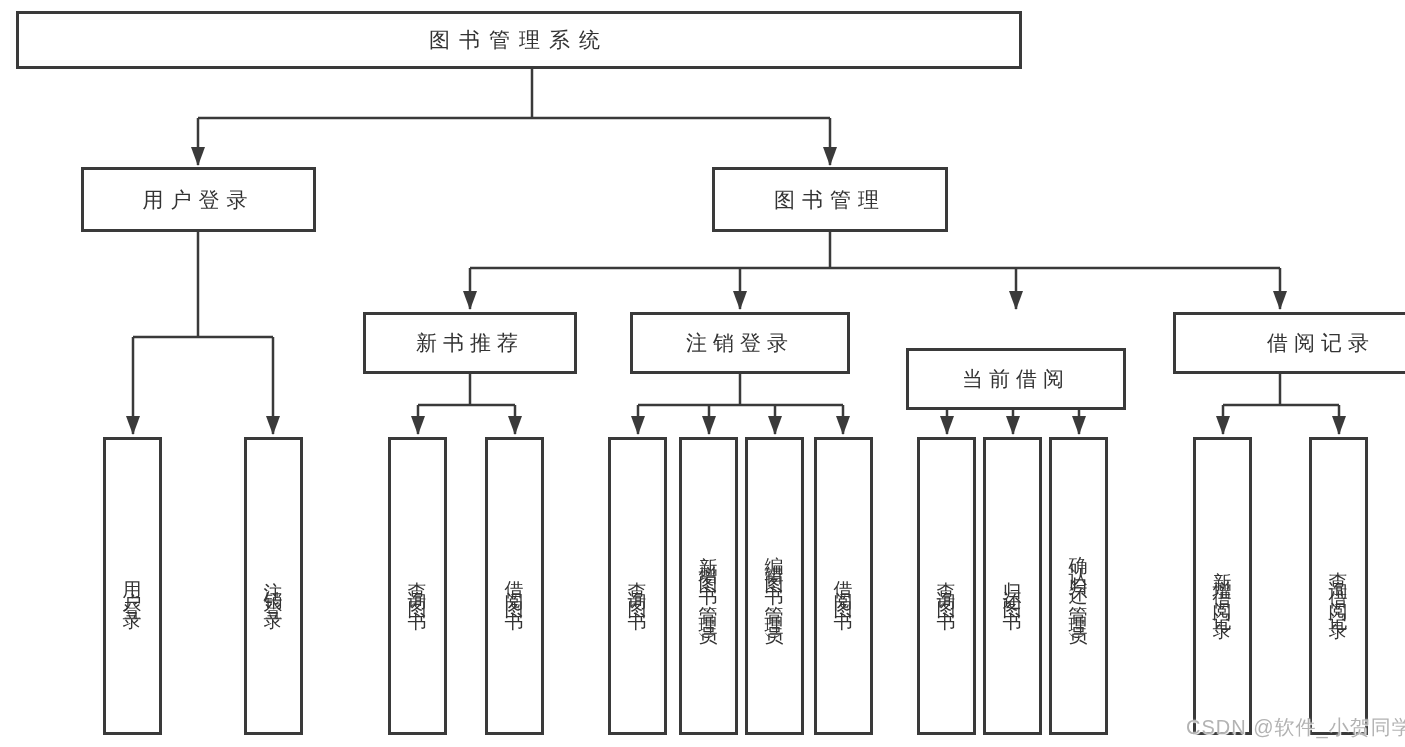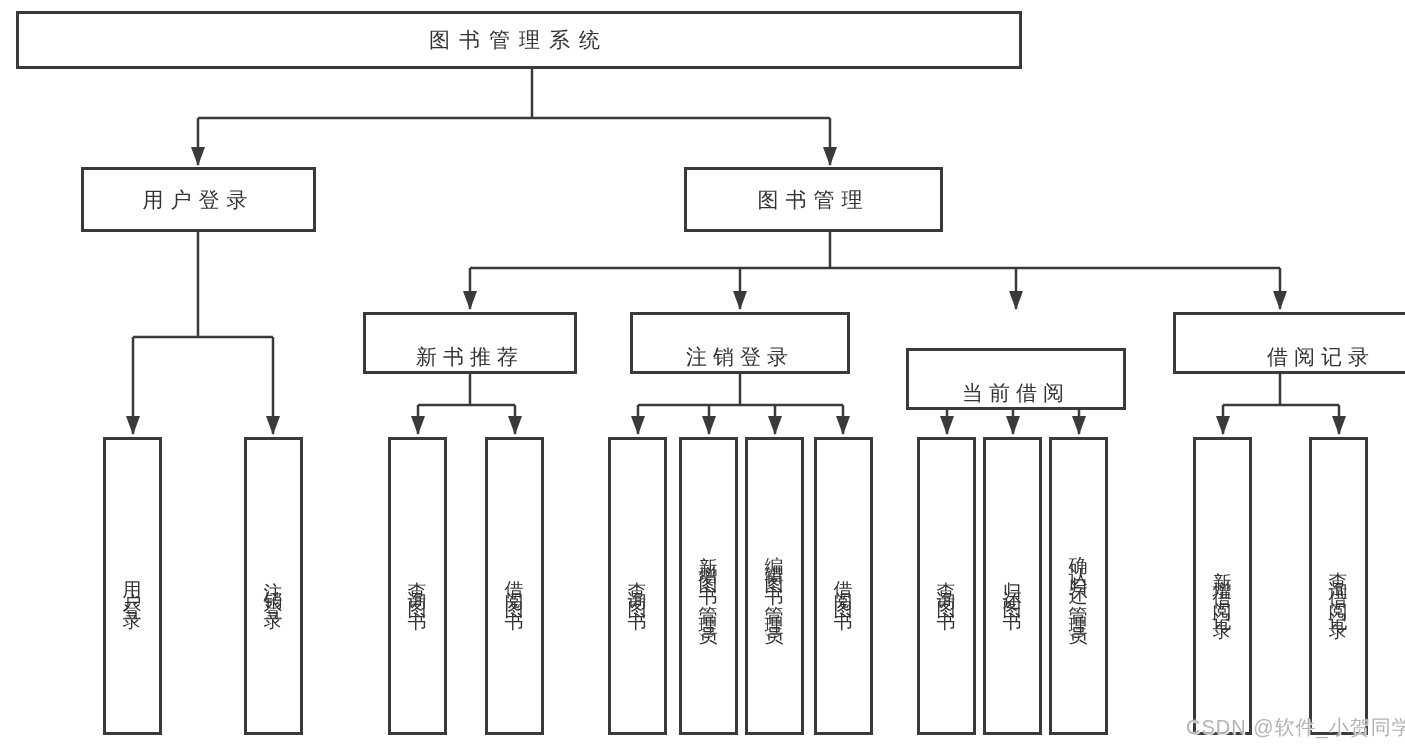--- a/index.html
+++ b/index.html
@@ -30,24 +30,24 @@
   }
   .root-box {
     left: 16px; top: 11px; width: 1006px; height: 58px;
     font-size: 21px; letter-spacing: 9px; text-align: right;
   }
   .l2-box {
     top: 167px; height: 65px;
     font-size: 21px; letter-spacing: 7px;
   }
   .l2-user  { left: 81px;  width: 235px; }
-  .l2-book  { left: 684px; width: 259px; }
+  .l2-book  { left: 712px; width: 236px; }
   .l3-box {
     top: 312px; height: 62px;
-    font-size: 21px; letter-spacing: 6px; align-items: flex-end;
+    font-size: 21px; letter-spacing: 6px;
   }
   .l3-0 { left: 363px;  width: 214px; }
   .l3-1 { left: 630px;  width: 220px; }
   .l3-2 { left: 906px;  width: 220px; margin-top: 36px; }
   .l3-3 { left: 1173px; width: 256px; padding-left: 40px; }
   .leaf-box {
     top: 437px; height: 298px; width: 59px;
   }
   .vtext {
     writing-mode: vertical-rl;

